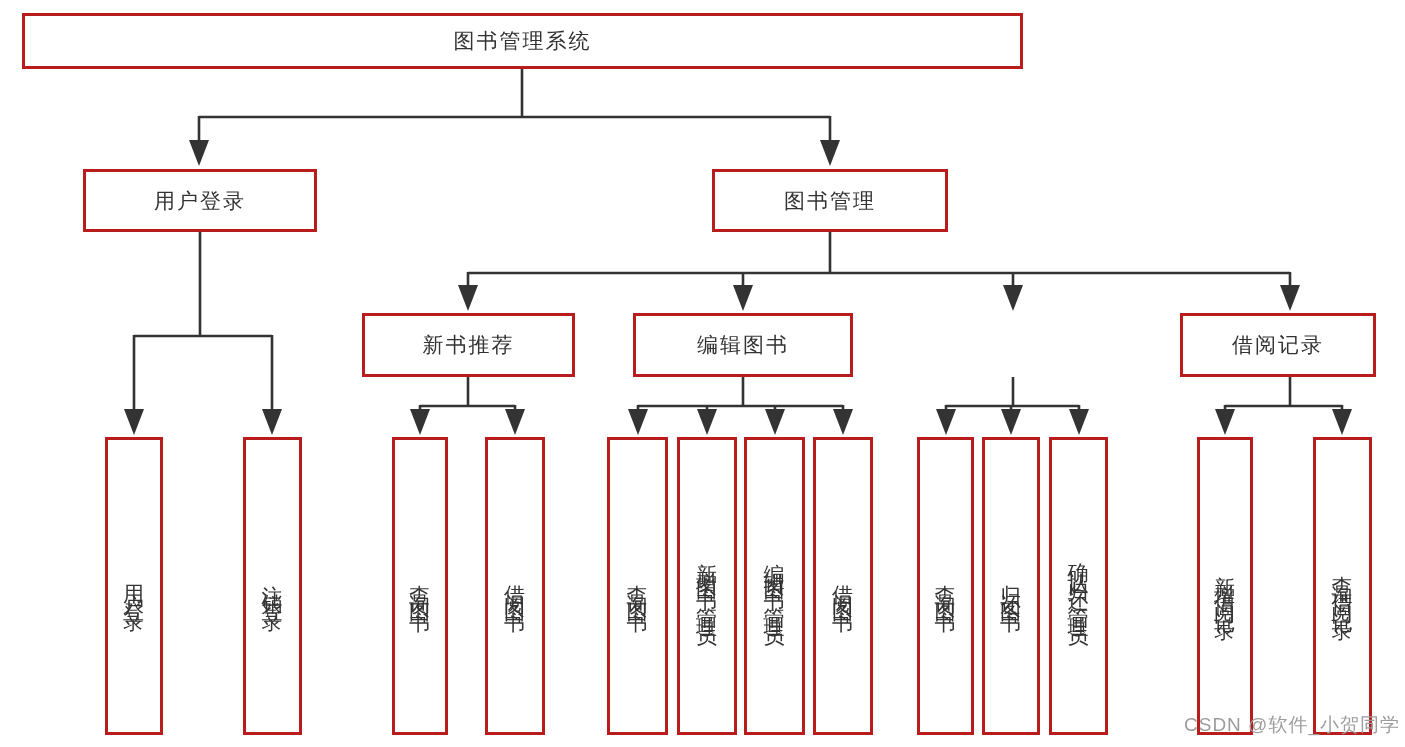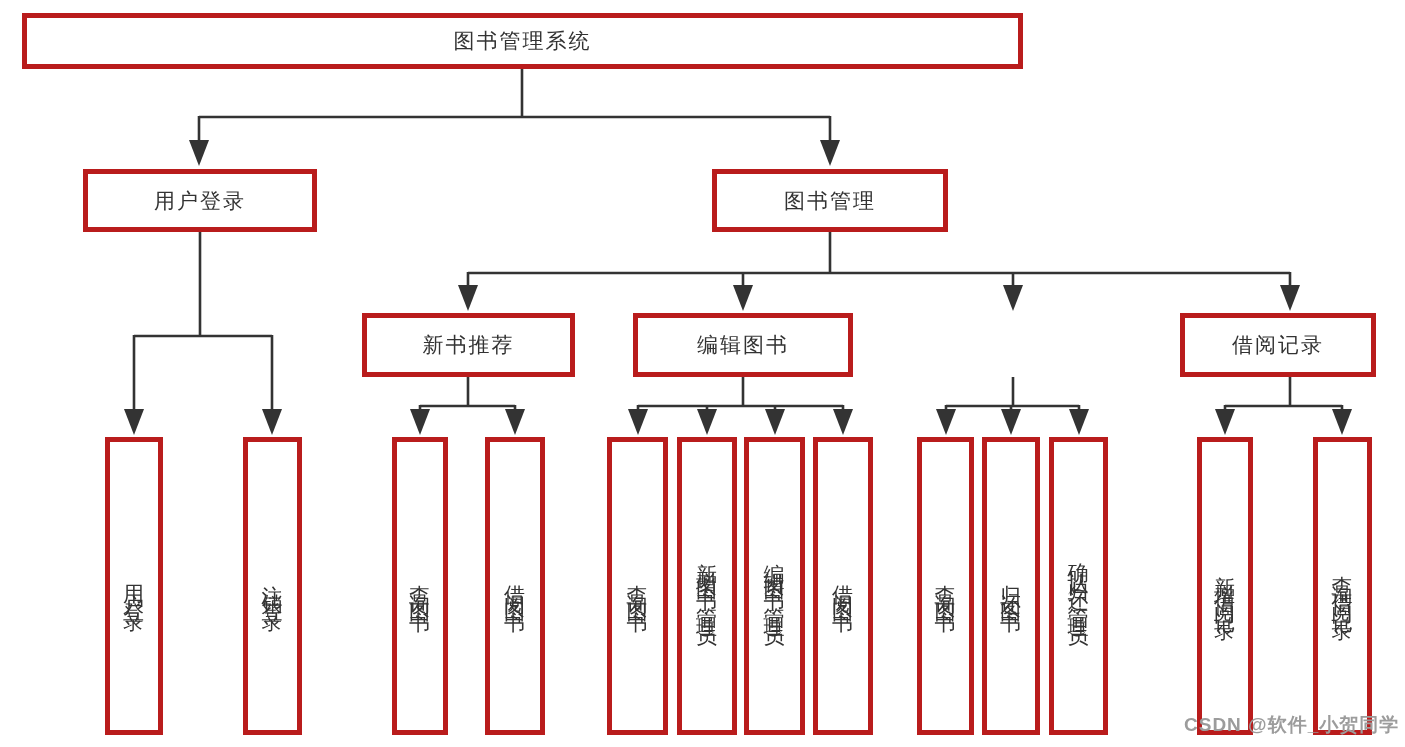--- a/index.html
+++ b/index.html
@@ -14,21 +14,21 @@
   .connectors {
     position: absolute;
     left: 0; top: 0;
     width: 1405px; height: 747px;
     z-index: 0;
   }
   .node {
     position: absolute;
     box-sizing: border-box;
     background: #ffffff;
-    border: 5px solid #b91c1c;
+    border: 3px solid #b91c1c;
     display: flex;
     align-items: center;
     justify-content: center;
     color: #333333;
     z-index: 1;
   }
   .node.h span {
     font-size: 21px;
     letter-spacing: 2px;
     white-space: nowrap;
@@ -41,21 +41,20 @@
   }
   .watermark {
     position: absolute;
     left: 1184px;
     top: 712px;
     font-size: 19px;
     letter-spacing: 1px;
     color: #9c9c9c;
     white-space: nowrap;
     z-index: 5;
-    font-weight: bold;
   }
 </style>
 </head>
 <body>
 
 <div class="stage">
 
   <svg class="connectors" viewBox="0 0 1405 747" xmlns="http://www.w3.org/2000/svg">
     <g stroke="#333333" stroke-width="2.6" fill="none">
 

